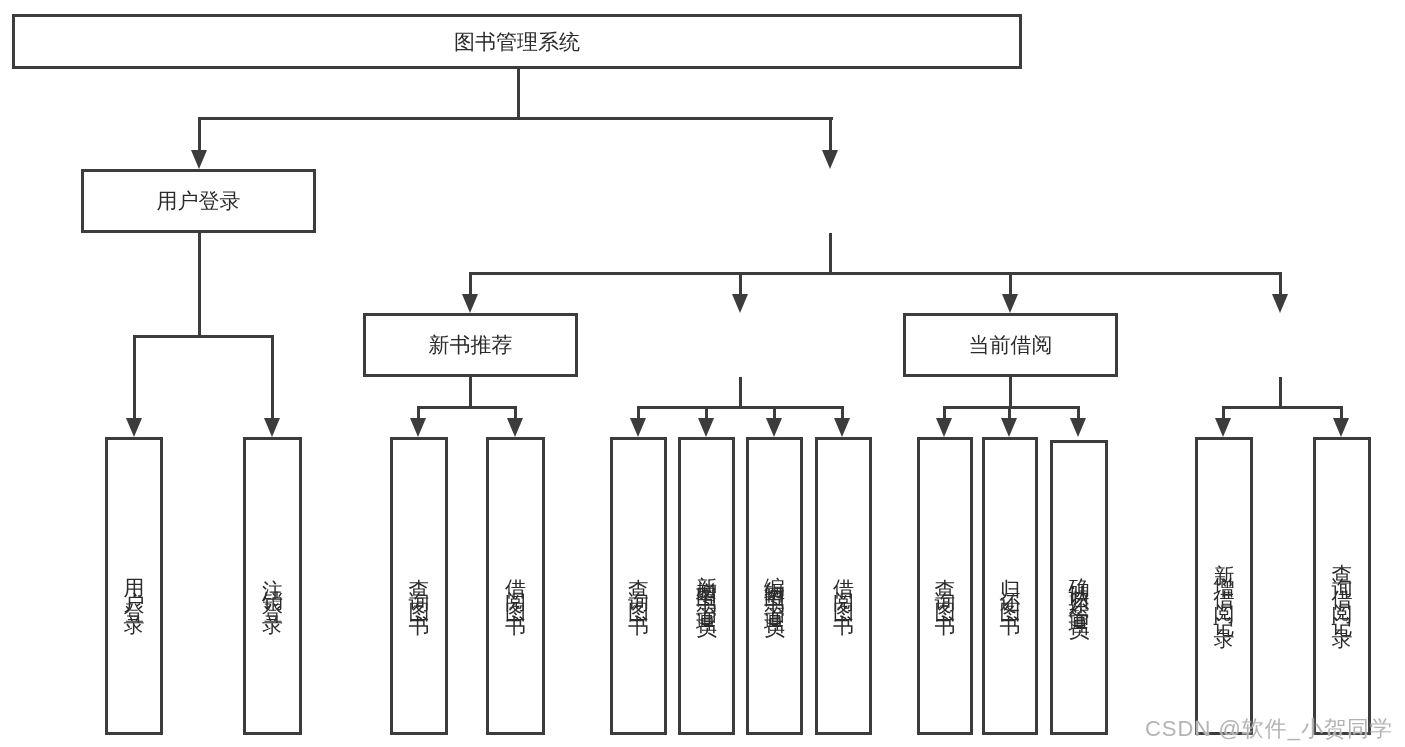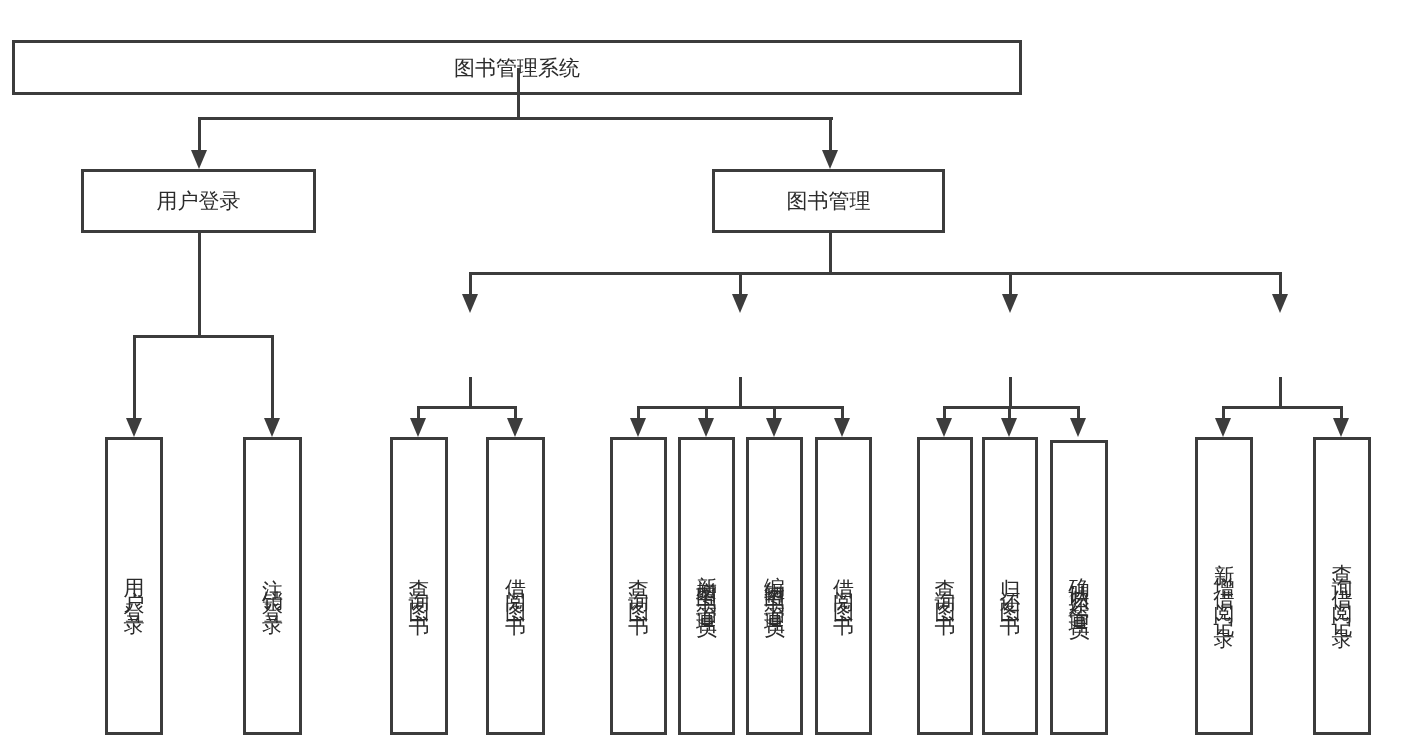--- a/index.html
+++ b/index.html
@@ -30,56 +30,59 @@
     position:absolute; top:714px; right:12px;
     font-size:22px; color:#b3b3b3; letter-spacing:1px;
     text-shadow:0 0 2px #ffffff; z-index:5;
   }
 </style>
 </head>
 <body>
 
 <div id="canvas">
 
-  <div class="box" style="left:12px; top:14px; width:1010px; height:55px;margin-top:26px;">
+  <div class="box" style="left:12px; top:14px; width:1010px; height:55px;">
     <span>图书管理系统</span>
   </div>
 
   <div class="vline" style="left:517px; top:68px; width:3px; height:51px;"></div>
   <div class="hline" style="left:198px; top:117px; width:635px; height:3px;"></div>
   <div class="vline" style="left:198px; top:117px; width:3px; height:36px;"></div>
   <div class="arrow" style="left:191px; top:150px;"></div>
   <div class="vline" style="left:829px; top:117px; width:3px; height:36px;"></div>
   <div class="arrow" style="left:822px; top:150px;"></div>
 
   <div class="box" style="left:81px; top:169px; width:235px; height:64px;">
     <span>用户登录</span>
-  </div>
-  <div class="box" style="left:712px; top:169px; width:233px; height:64px;">
-    <span>图书管理</span>
   </div>
 
   <div class="vline" style="left:198px; top:233px; width:3px; height:105px;"></div>
   <div class="hline" style="left:133px; top:335px; width:141px; height:3px;"></div>
   <div class="vline" style="left:133px; top:335px; width:3px; height:84px;"></div>
   <div class="arrow" style="left:126px; top:418px;"></div>
   <div class="vline" style="left:271px; top:335px; width:3px; height:84px;"></div>
   <div class="arrow" style="left:264px; top:418px;"></div>
 
   <div class="vline" style="left:829px; top:233px; width:3px; height:42px;"></div>
   <div class="hline" style="left:469px; top:272px; width:813px; height:3px;"></div>
   <div class="vline" style="left:469px; top:272px; width:3px; height:24px;"></div>
   <div class="arrow" style="left:462px; top:294px;"></div>
   <div class="vline" style="left:739px; top:272px; width:3px; height:24px;"></div>
   <div class="arrow" style="left:732px; top:294px;"></div>
   <div class="vline" style="left:1009px; top:272px; width:3px; height:24px;"></div>
   <div class="arrow" style="left:1002px; top:294px;"></div>
   <div class="vline" style="left:1279px; top:272px; width:3px; height:24px;"></div>
   <div class="arrow" style="left:1272px; top:294px;"></div>
 
+  <div class="box" style="left:363px; top:313px; width:215px; height:64px;">
+    <span>新书推荐</span>
+  </div>
+  <div class="box" style="left:903px; top:313px; width:215px; height:64px;">
+    <span>当前借阅</span>
+  </div>
 
   <div class="vline" style="left:469px; top:377px; width:3px; height:32px;"></div>
   <div class="hline" style="left:417px; top:406px; width:100px; height:3px;"></div>
   <div class="vline" style="left:417px; top:406px; width:3px; height:14px;"></div>
   <div class="arrow" style="left:410px; top:418px;"></div>
   <div class="vline" style="left:514px; top:406px; width:3px; height:14px;"></div>
   <div class="arrow" style="left:507px; top:418px;"></div>
 
   <div class="vline" style="left:739px; top:377px; width:3px; height:32px;"></div>
   <div class="hline" style="left:637px; top:406px; width:207px; height:3px;"></div>
@@ -145,14 +148,15 @@
     <span class="vlabel ls10">确认归还（管理员）</span>
   </div>
 
   <div class="box" style="left:1195px; top:437px; width:58px; height:298px;">
     <span class="vlabel ls6">新增借阅记录</span>
   </div>
   <div class="box" style="left:1313px; top:437px; width:58px; height:298px;">
     <span class="vlabel ls6">查询借阅记录</span>
   </div>
 
+  <div class="watermark">CSDN @软件_小贺同学</div>
 
 </div>
 
 </body></html>

